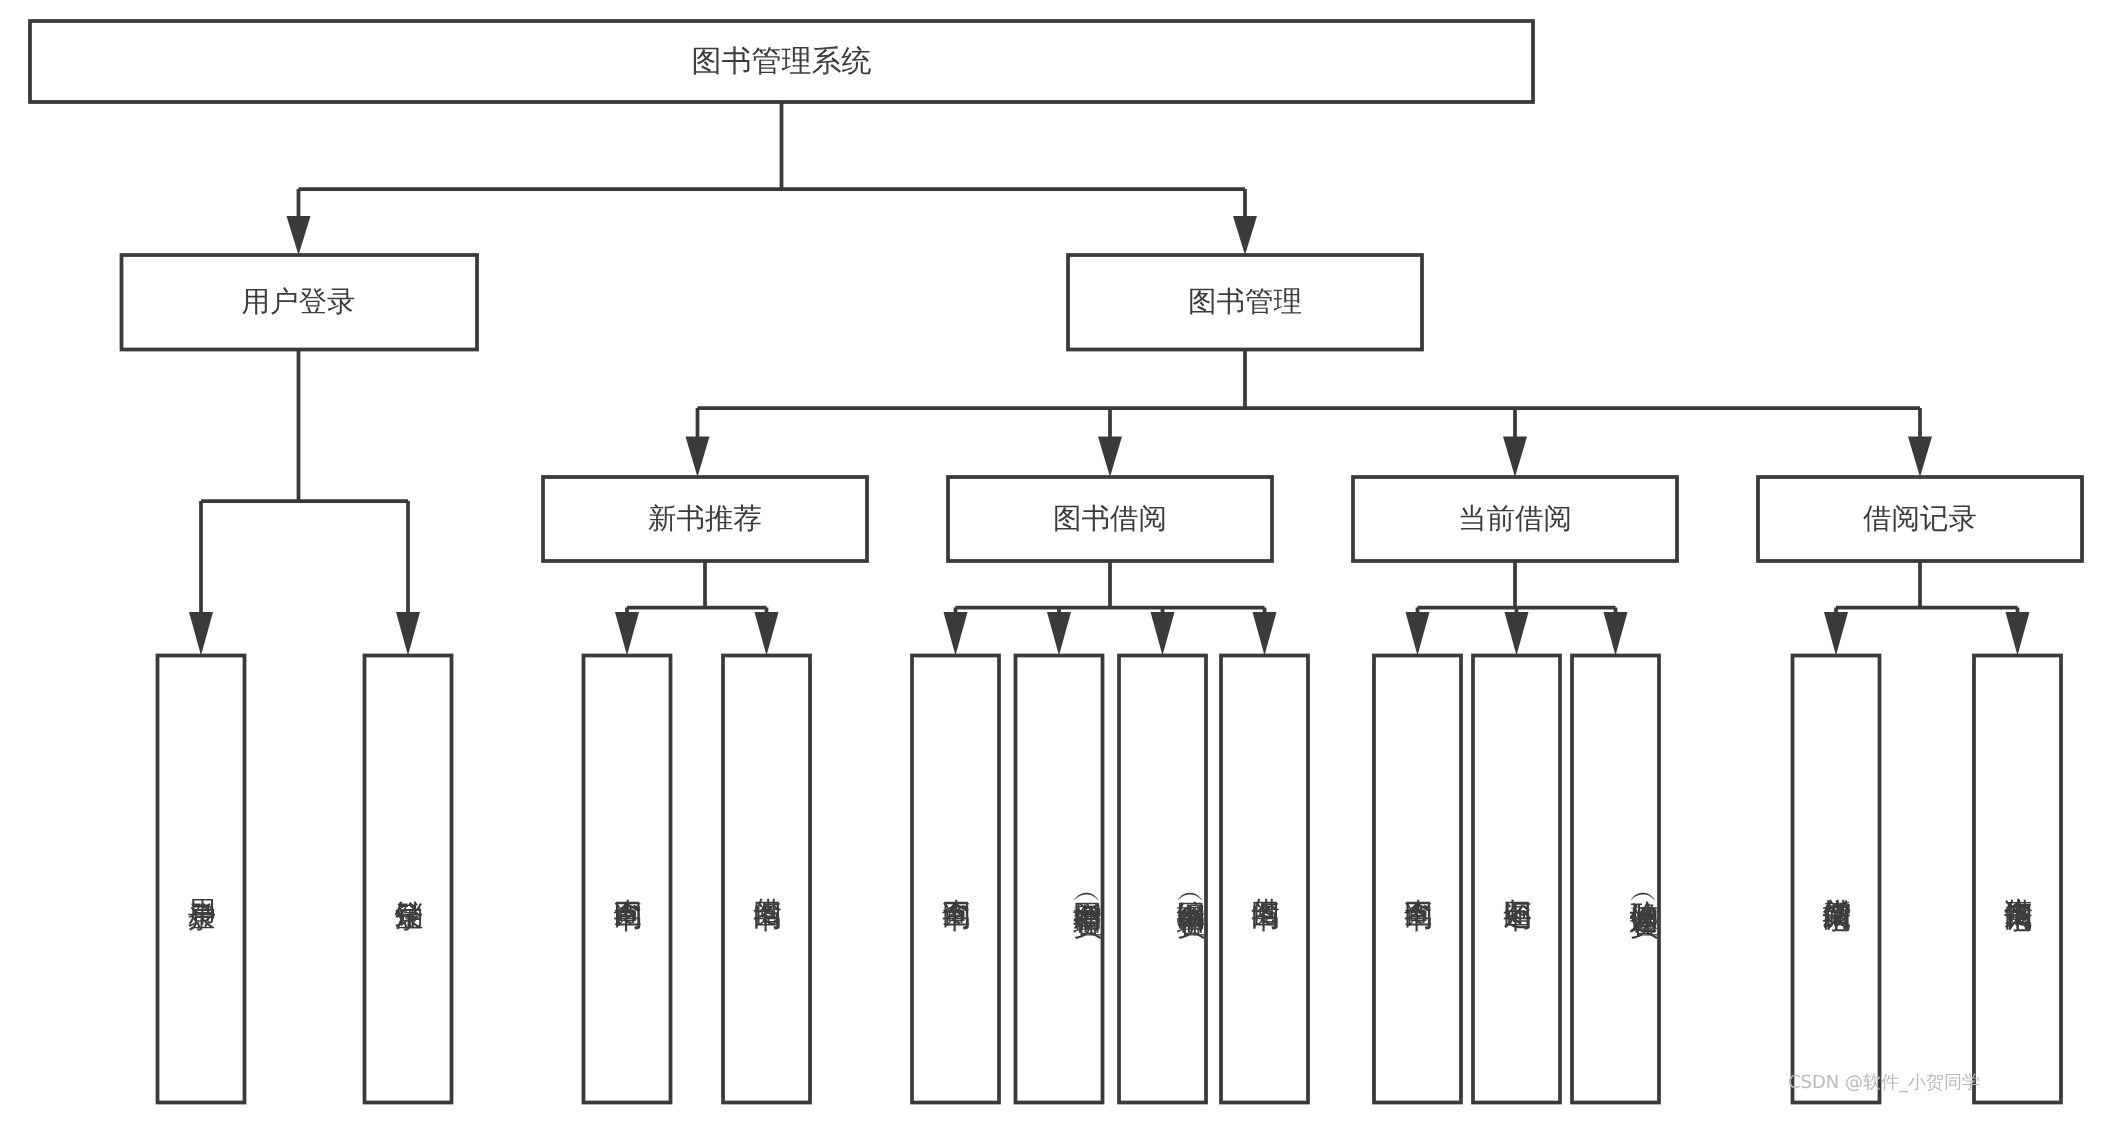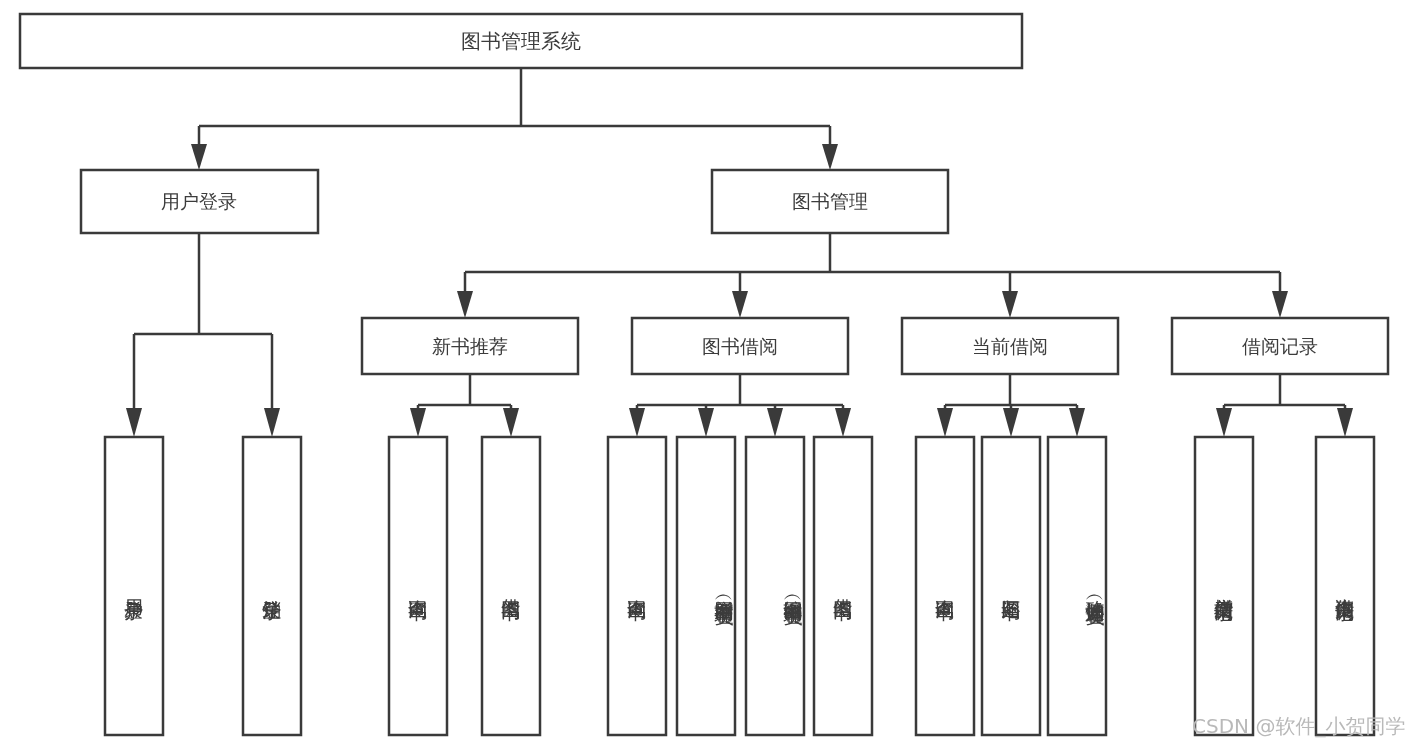--- a/index.html
+++ b/index.html
@@ -59,21 +59,21 @@
     line-height: 1.12;
     color: #3c3c3c;
     letter-spacing: 1px;
     text-align: center;
     white-space: nowrap;
     pointer-events: none;
   }
   .watermark {
     position: absolute;
     font-family: "DejaVu Sans", "Liberation Sans", sans-serif;
-    font-size: 20px;
+    font-size: 12px;
     color: #b9b9b9;
     white-space: nowrap;
   }
 </style>
 </head>
 <body>
 
 <div id="diagram-root">
 
   <svg class="diagram-svg" viewBox="0 0 1405 747">

